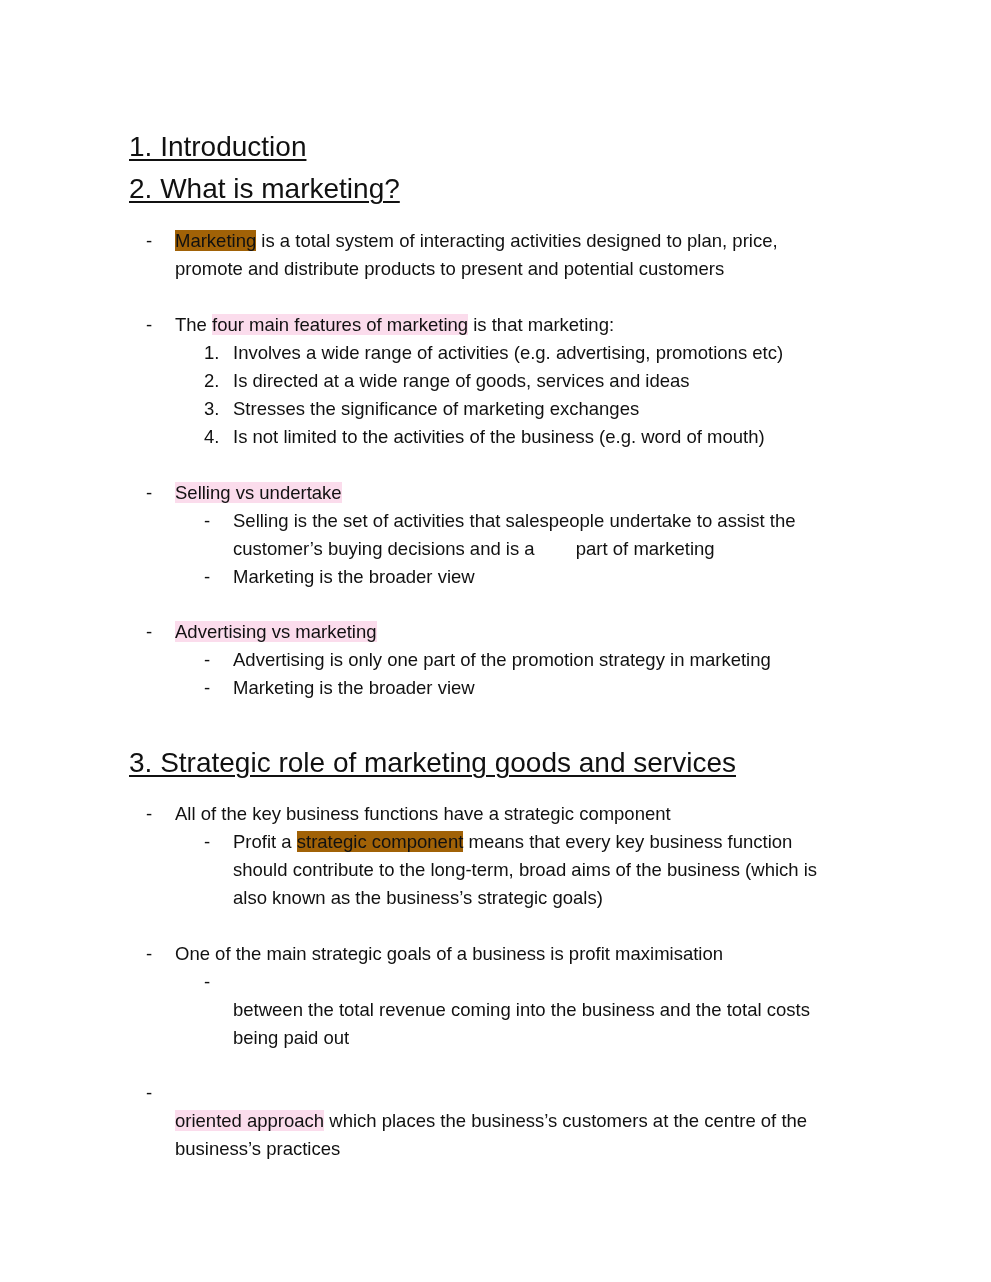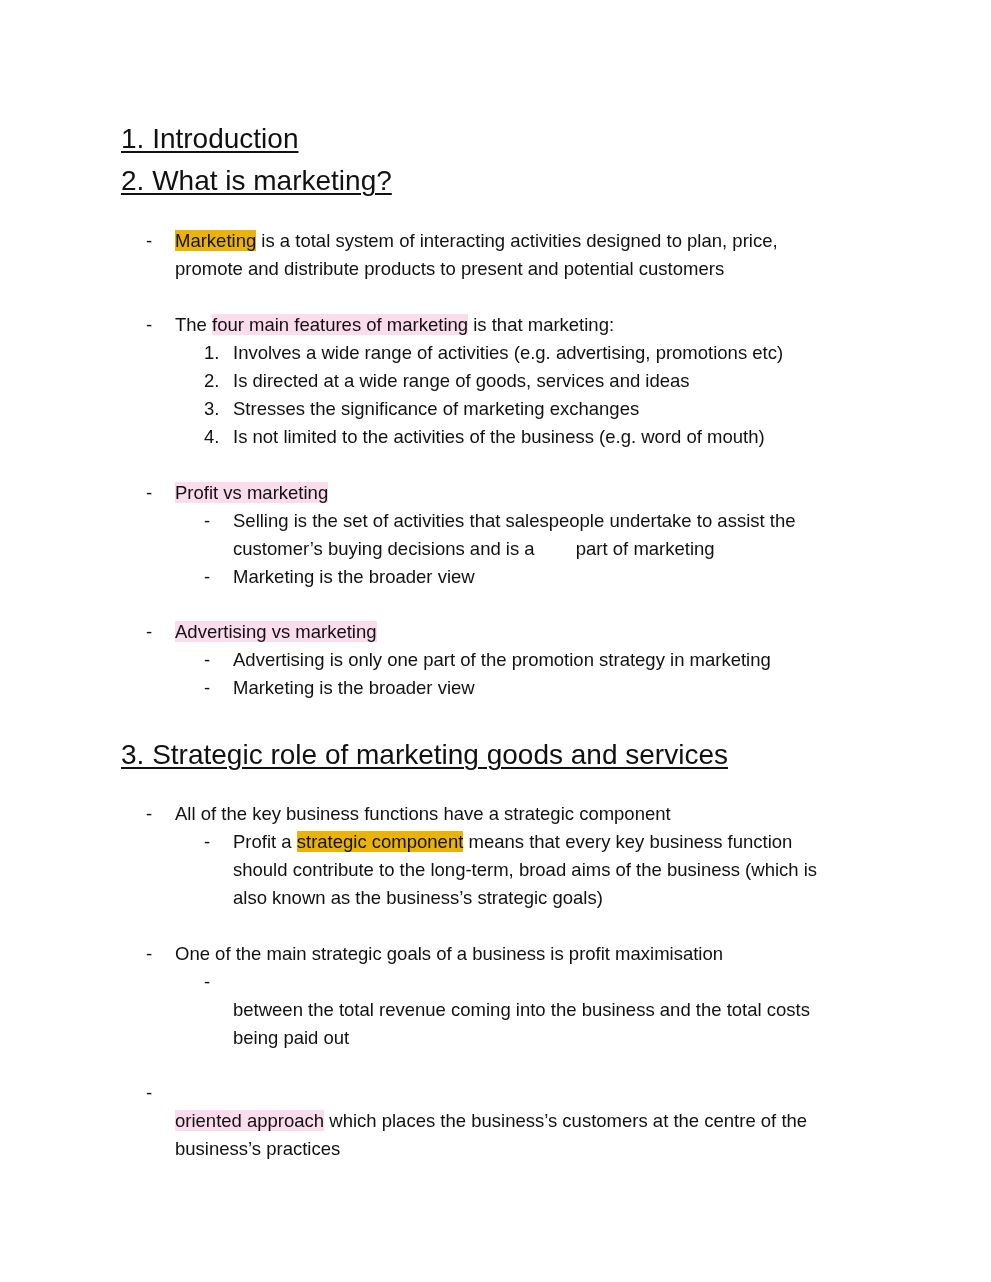--- a/index.html
+++ b/index.html
@@ -4,27 +4,27 @@
   <style>
     html, body { margin: 0; padding: 0; background: #ffffff; }
     body {
       width: 991px; height: 1282px; position: relative; overflow: hidden;
       font-family: "Liberation Sans", sans-serif; color: #111111;
     }
     .page { position: absolute; left: 0; top: 0; width: 991px; height: 1282px; }
     .h {
       position: absolute; left: 117px; font-size: 28px; line-height: 34px;
       text-decoration: underline; text-decoration-thickness: 2px; text-underline-offset: 3px;
-      white-space: nowrap; margin: 4px; font-weight: normal;
+      white-space: nowrap; margin: 12px; font-weight: normal;
     }
     .line {
       position: absolute; font-size: 18.5px; line-height: 24px; white-space: nowrap;
     }
     .dash { position: absolute; font-size: 18.5px; line-height: 24px; }
-    .hl-teal { background: #eab308; }
+    .hl-teal { background: #a16207; }
     .hl-pink { background: #fbdcec; }
     .u { text-underline-offset: 2px; margin-left: 36px; }
   </style>
 </head>
 <body>
 
 <div class="page">
 
   <h1 class="h" style="top:118px">1. Introduction</h1>
   <h1 class="h" style="top:160px">2. What is marketing?</h1>
@@ -43,21 +43,21 @@
   <div class="line" style="left:233px;top:341px">Involves a wide range of activities (e.g. advertising, promotions etc)</div>
   <span class="line" style="left:204px;top:369px">2.</span>
   <div class="line" style="left:233px;top:369px">Is directed at a wide range of goods, services and ideas</div>
   <span class="line" style="left:204px;top:397px">3.</span>
   <div class="line" style="left:233px;top:397px">Stresses the significance of marketing exchanges</div>
   <span class="line" style="left:204px;top:425px">4.</span>
   <div class="line" style="left:233px;top:425px">Is not limited to the activities of the business (e.g. word of mouth)</div>
 
   <span class="dash" style="left:146px;top:481px">-</span>
   <div class="line" style="left:175px;top:481px">
-    <span class="hl-pink">Profit vs marketing</span>
+    <span class="hl-pink">Selling vs undertake</span>
   </div>
   <span class="dash" style="left:204px;top:509px">-</span>
   <div class="line" style="left:233px;top:509px">Selling is the set of activities that salespeople undertake to assist the</div>
   <div class="line" style="left:233px;top:537px">
     <span>customer’s buying decisions and is a </span><span class="u">part</span><span> of marketing</span>
   </div>
   <span class="dash" style="left:204px;top:565px">-</span>
   <div class="line" style="left:233px;top:565px">Marketing is the broader view</div>
 
   <span class="dash" style="left:146px;top:620px">-</span>

